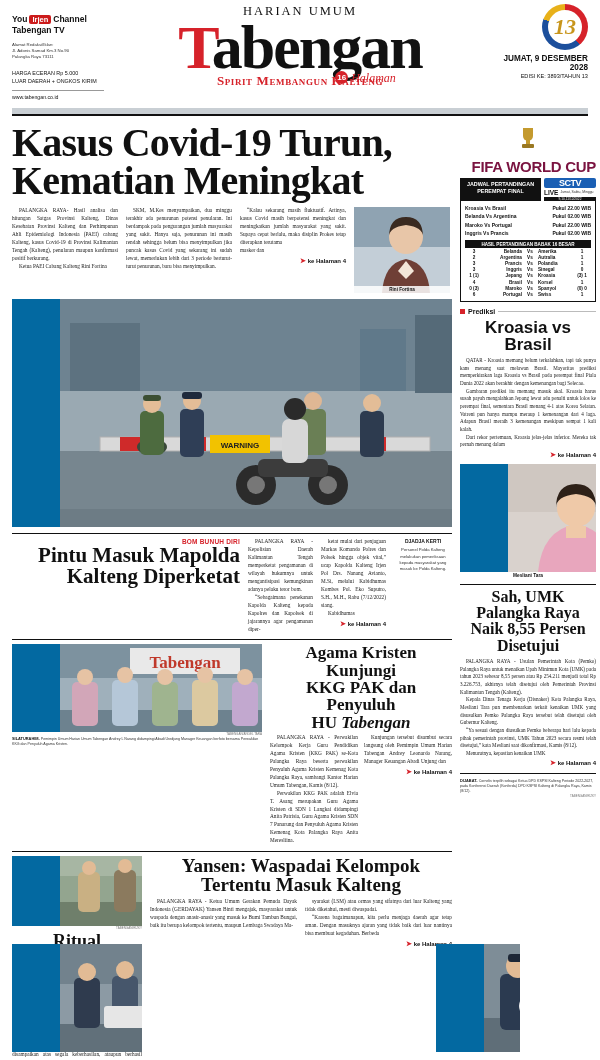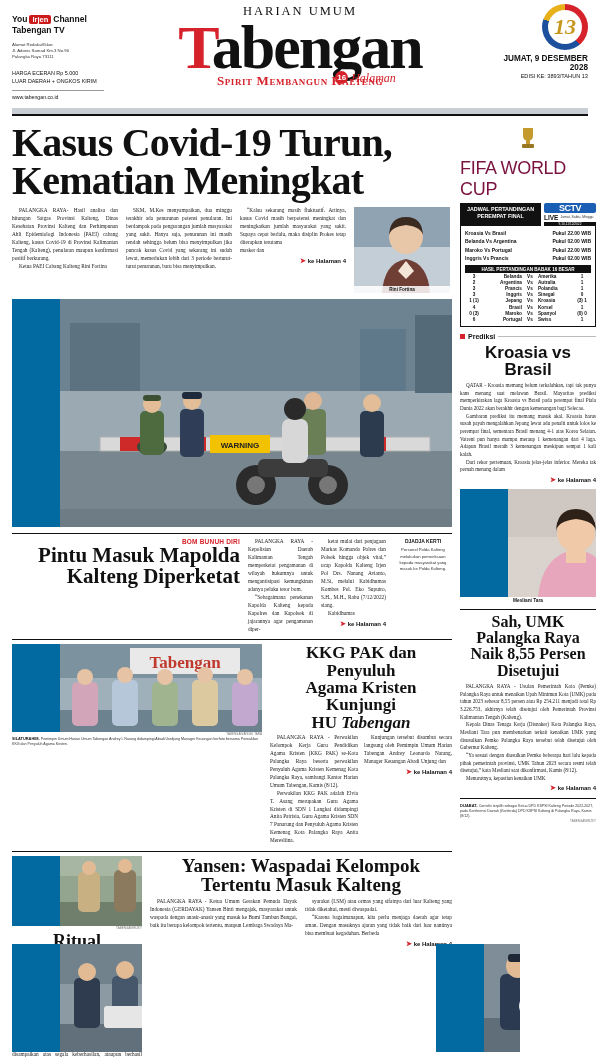--- a/index.html
+++ b/index.html
@@ -76,22 +76,22 @@
   .credit { font-family: "Liberation Sans", sans-serif; font-size: 3px; color: #777; text-align: right; }
 
   
   .portrait { width: 96px; height: 86px; position: relative; background: linear-gradient(160deg,#cfd8de,#9fb0bd); }
   .p-name { position: absolute; bottom: 0; left: 0; right: 0; background: rgba(255,255,255,0.85);
             font-family: "Liberation Sans", sans-serif; font-size: 4.6px; font-weight: bold;
             text-align: center; color: #111; padding: 1px 0; }
 
   
   .wc { border: 0px; }
-  .wc-title1 { font-family: "Liberation Sans", sans-serif; font-weight: normal; font-size: 18px;
-               color: #7a1340; text-align: left; letter-spacing: -0.3px; }
+  .wc-title1 { font-family: "Liberation Sans", sans-serif; font-weight: bold; font-size: 15px;
+               color: #7a1340; text-align: right; letter-spacing: -0.3px; }
   .wc-title2 { font-family: "Liberation Serif", serif; font-weight: bold; font-size: 19px;
                color: #7a1340; text-align: center; letter-spacing: -0.5px; margin-top: -3px; }
   .wc-head { display: flex; align-items: stretch; margin-top: 3px; gap: 3px; }
   .wc-jadwal { flex: 1; background: #111; color: #fff; font-family: "Liberation Sans", sans-serif;
                font-size: 5.4px; font-weight: bold; text-align: center; line-height: 1.35;
                padding: 3px 2px; }
   .sctv { width: 52px; }
   .sctv-logo { background: #1a5fb4; color: #fff; font-family: "Liberation Sans", sans-serif;
                font-weight: bold; font-size: 9px; text-align: center; border-radius: 2px; letter-spacing: -0.5px;}
   .sctv-live { display: flex; gap: 2px; align-items: center; margin-top: 1px; }
@@ -331,22 +331,22 @@
               </g>
             </svg>
           </div>
           <div class="credit">TABENGAN/ANGEL TARA</div>
           <div class="caption-lead">
             <b>SILATURAHIM-</b>
             <span>Pemimpin Umum Harian Umum Tabengan Andrey L Narang didampingi Abadi Uredjung Manager Keuangan berfoto bersama Perwakilan KKG dan Penyuluh Agama Kristen.</span>
           </div>
         </div>
         <div style="flex:1">
+          <h2 class="mid">Agama Kristen Kunjungi</h2>
           <h2 class="mid">KKG PAK dan Penyuluh</h2>
-          <h2 class="mid">Agama Kristen Kunjungi</h2>
           <h2 class="mid"><span>HU </span><em>Tabengan</em></h2>
           <div style="display:flex;gap:6px;margin-top:3px;">
             <div style="flex:1">
               <p class="body">PALANGKA RAYA - Perwakilan Kelompok Kerja Guru Pendidikan Agama Kristen (KKG PAK) se-Kota Palangka Raya beserta perwakilan Penyuluh Agama Kristen Kemenag Kota Palangka Raya, sambangi Kantor Harian Umum Tabengan, Kamis (8/12).</p>
               <p class="body">Perwakilan KKG PAK adalah Elvia T. Asang merupakan Guru Agama Kristen di SDN 1 Langkai didampingi Anita Patrisia, Guru Agama Kristen SDN 7 Panarung dan Penyuluh Agama Kristen Kemenag Kota Palangka Raya Anita Meresliina.</p>
             </div>
             <div style="flex:1">
               <p class="body">Kunjungan tersebut disambut secara langsung oleh Pemimpin Umum Harian Tabengan Andrey Leonardo Narang, Manager Keuangan Abadi Unjung dan</p>
               <span class="jump jump-r">
                 <span class="arw">➤</span>

